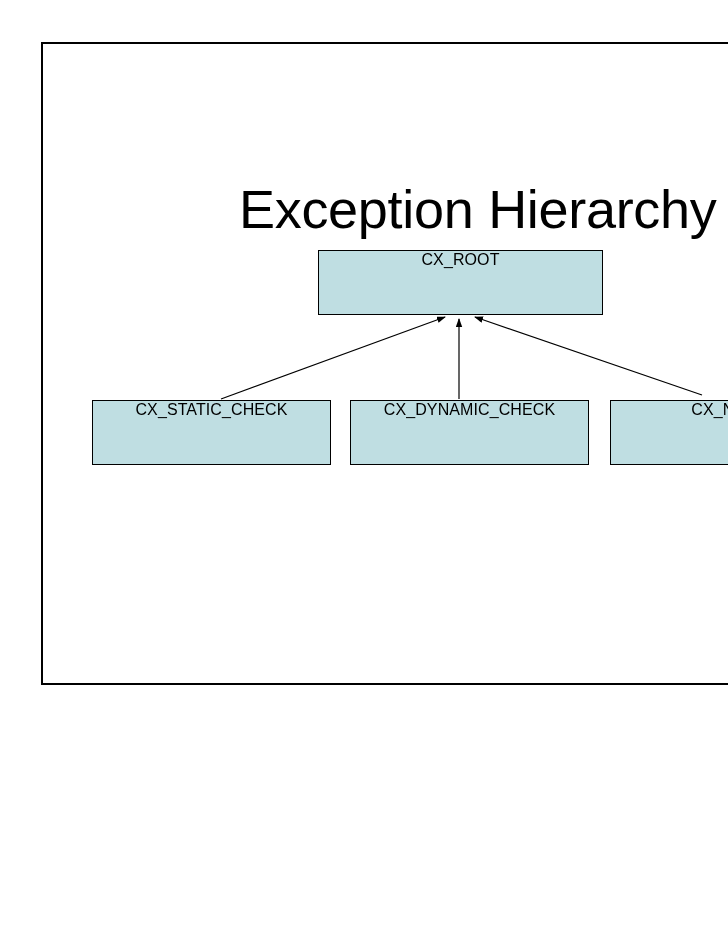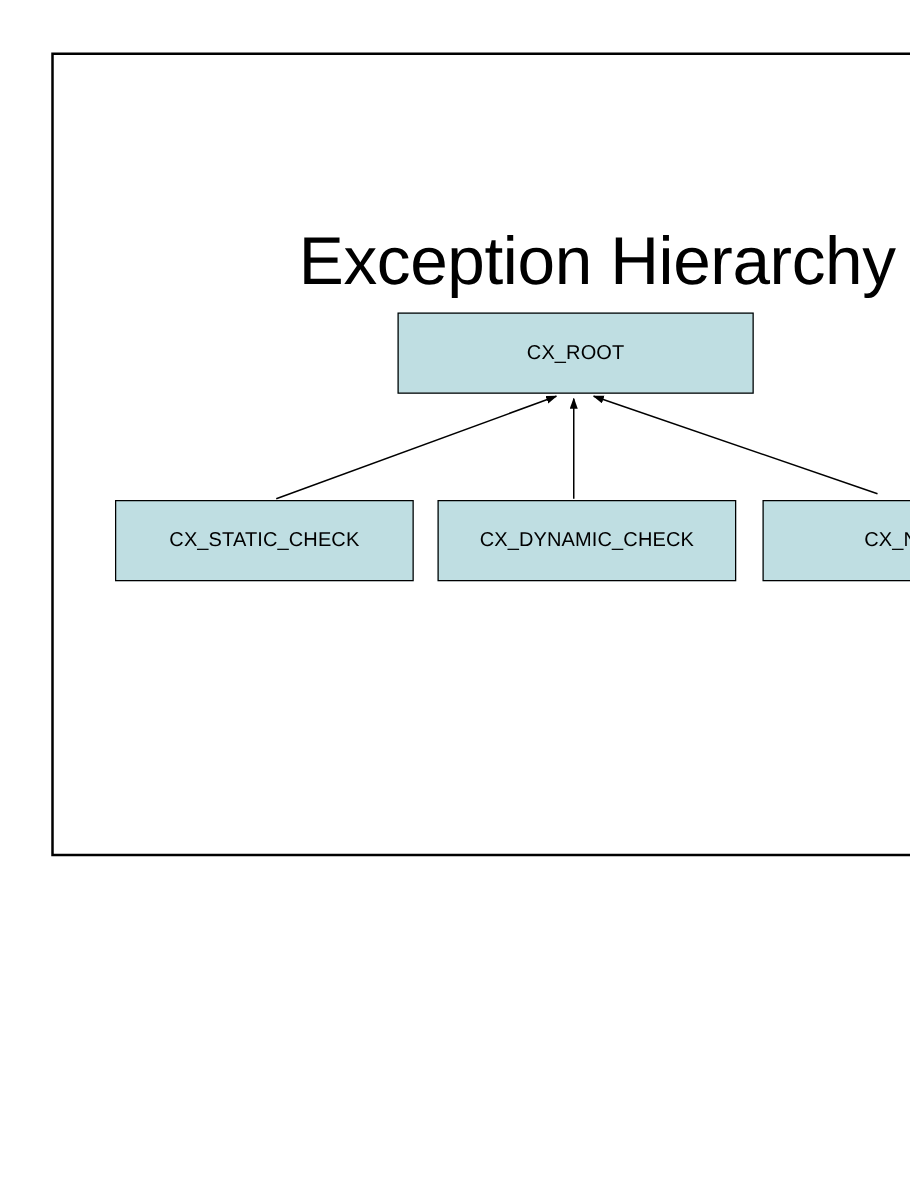--- a/index.html
+++ b/index.html
@@ -54,21 +54,20 @@
     pointer-events: none;
   }
 
   
   .node-box {
     position: absolute;
     box-sizing: border-box;
     background: #bfdee2;
     border: 1.5px solid #000000;
     display: flex;
-    align-items: center;
     justify-content: center;
     pointer-events: auto;
   }
   .node-label {
     font-size: 16px;
     line-height: 18px;
     color: #000000;
     white-space: nowrap;
     letter-spacing: 0.1px;
   }

